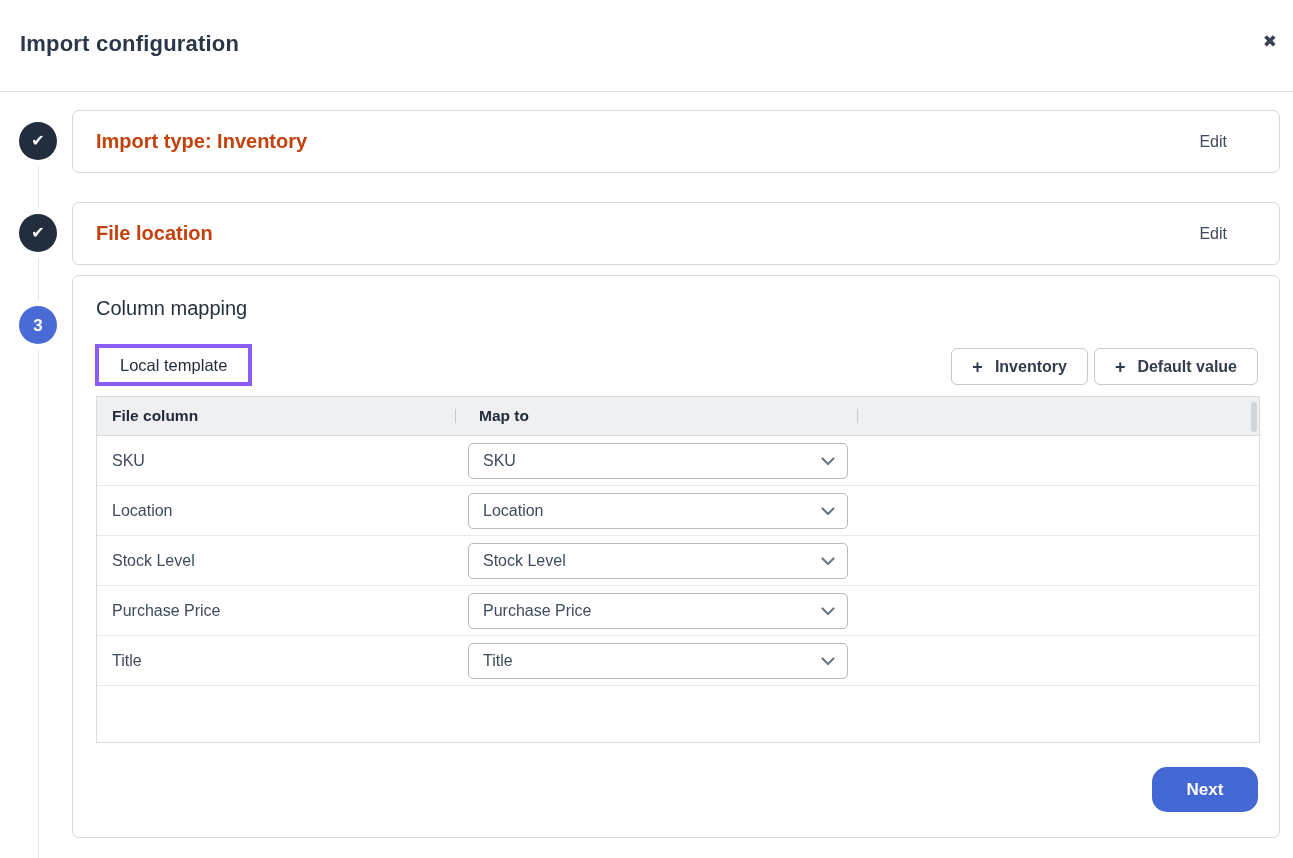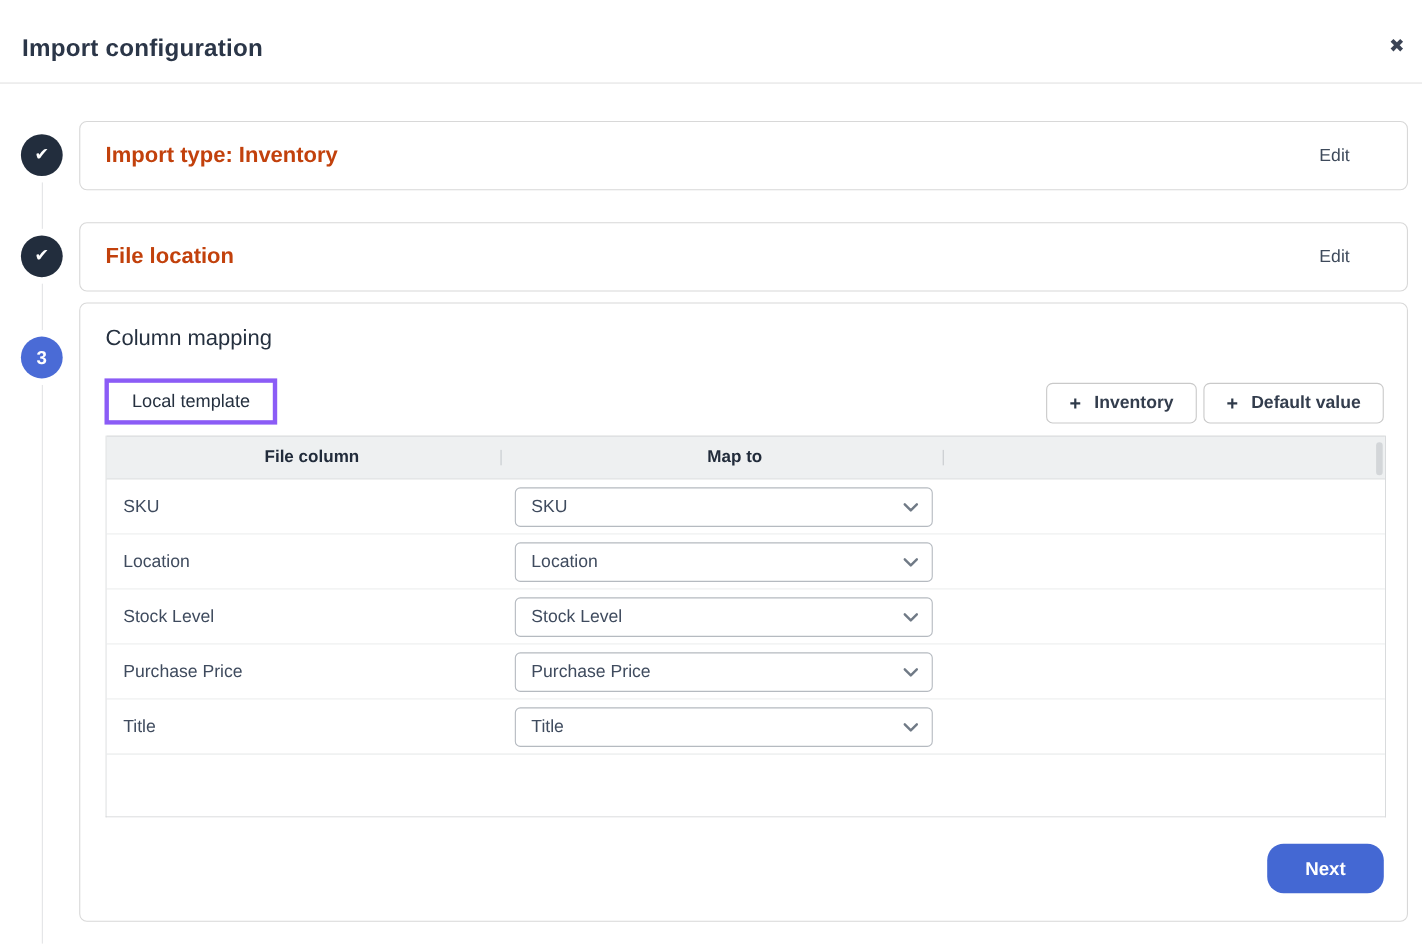--- a/index.html
+++ b/index.html
@@ -1,21 +1,21 @@
 <!DOCTYPE html>
 <html><head>
 <meta charset="utf-8">
 <style>
   * { margin:0; padding:0; box-sizing:border-box; }
   html,body { width:1293px; height:858px; background:#ffffff; overflow:hidden;
               font-family:"Liberation Sans", "DejaVu Sans", sans-serif; }
   .stage { position:relative; width:1293px; height:858px; background:#fff; }
 
   
-  .dlg-header { position:absolute; top:0; left:0; right:0; height:76px;
+  .dlg-header { position:absolute; top:0; left:0; right:0; height:92px;
                 border-bottom:1px solid #e2e2e2; }
   .dlg-title { position:absolute; left:20px; top:31px; font-size:22px; font-weight:600;
                color:#2b3648; letter-spacing:.2px; }
   .close-x { position:absolute; right:16px; top:33px; font-size:17px; color:#3a4354;
              font-weight:700; cursor:pointer; line-height:1; }
 
   
   .rail-line { position:absolute; left:38px; top:141px; bottom:0; width:1px;
                background:#e3e4e6; }
   .step-badge { position:absolute; left:19px; width:38px; height:38px; border-radius:50%;
@@ -49,21 +49,21 @@
               display:flex; align-items:center; gap:12px; padding:0 20px;
               font-size:16px; color:#333d4d; font-weight:600; cursor:pointer; }
   .plus { font-size:18px; font-weight:800; color:#2f3a4a; line-height:1; }
 
   
   .map-table { position:absolute; left:23px; top:120px; width:1164px;
                border:1px solid #d9dbdd; border-top:none; }
   .mt-header { position:relative; height:40px; background:#eef0f1;
                border-top:1px solid #d9dbdd; border-bottom:1px solid #d9dbdd;
                display:flex; align-items:center; font-size:15.5px; font-weight:700;
-               color:#222c3b;text-align:center; }
+               color:#222c3b; }
   .hc1 { width:358px; padding-left:15px; }
   .hc2 { width:401px; padding-left:23px; }
   .vtick { width:1px; height:14px; background:#c6cacd; }
   .scroll-thumb { position:absolute; right:2px; top:5px; width:6px; height:30px;
                   background:#d3d6d9; border-radius:3px; cursor:pointer; }
   .mt-row { position:relative; height:50px; display:flex; align-items:center;
             border-bottom:1px solid #e7e9ea; background:#fff; }
   .mt-row:last-of-type { border-bottom:none; }
   .row-label { width:371px; padding-left:15px; font-size:16px; color:#3f4b5e; }
   .dd { position:relative; width:380px; height:36px; border:1px solid #b5bac0;

